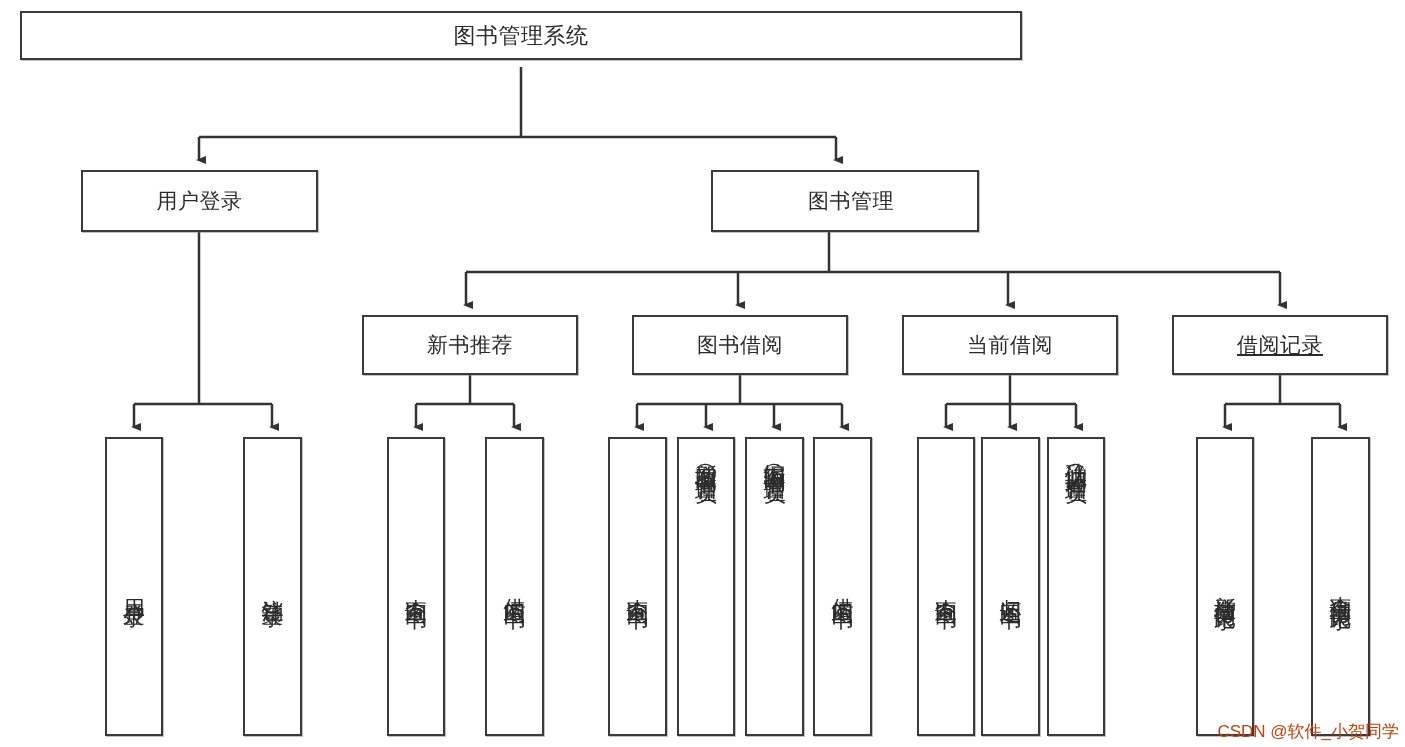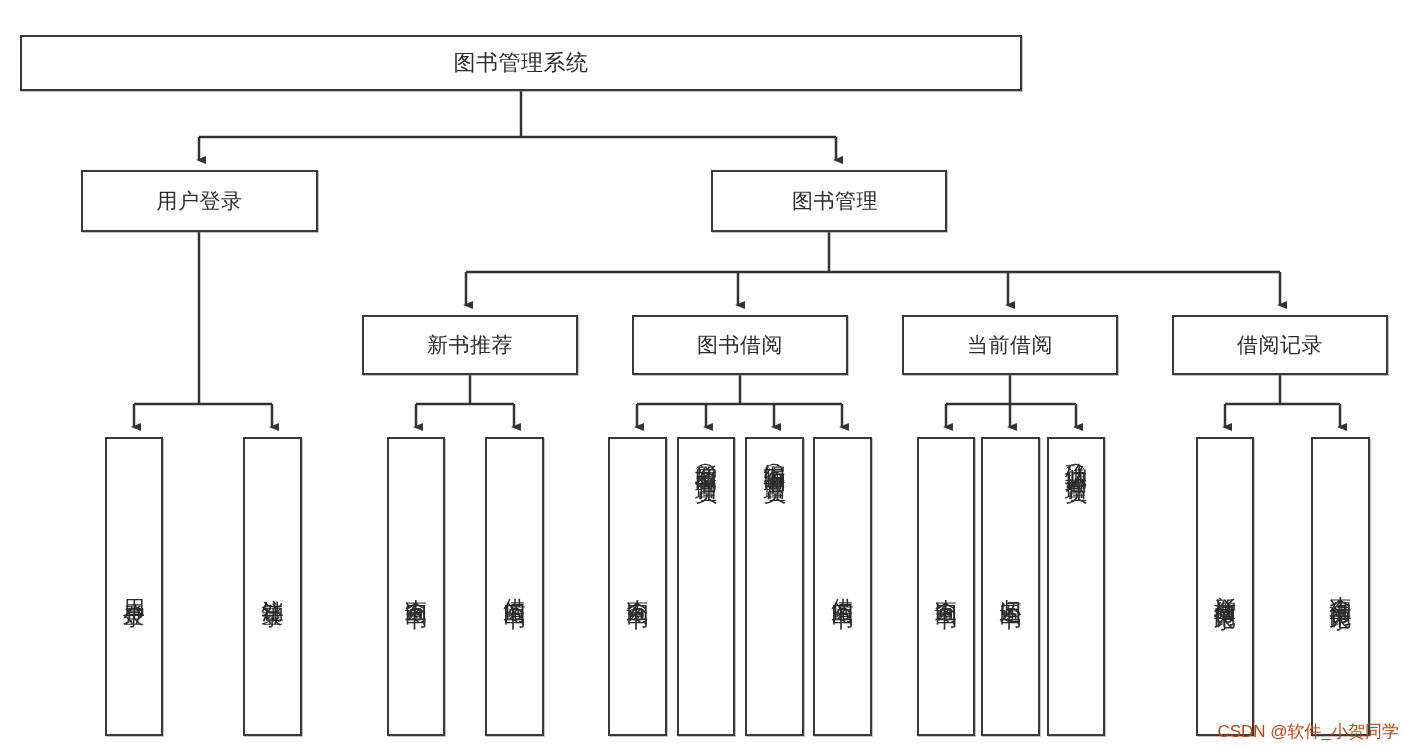--- a/index.html
+++ b/index.html
@@ -125,41 +125,41 @@
       <path d="M1010,404 L1010,427" marker-end="url(#arrow)"></path>
       <path d="M1076,404 L1076,427" marker-end="url(#arrow)"></path>
 
       <path d="M1280,375 L1280,404"></path>
       <path d="M1225,404 L1340,404"></path>
       <path d="M1225,404 L1225,427" marker-end="url(#arrow)"></path>
       <path d="M1340,404 L1340,427" marker-end="url(#arrow)"></path>
     </g>
   </svg>
 
-  <div class="node h root" style="left:20px;top:11px;width:1002px;height:56px;margin-top:24px;">
+  <div class="node h root" style="left:20px;top:11px;width:1002px;height:49px;">
     <span class="label">图书管理系统</span>
   </div>
 
   <div class="node h" style="left:81px;top:170px;width:237px;height:62px;">
     <span class="label">用户登录</span>
   </div>
-  <div class="node h" style="left:711px;top:170px;width:236px;height:62px;padding-left:12px;">
+  <div class="node h" style="left:711px;top:170px;width:268px;height:62px;padding-left:12px;">
     <span class="label">图书管理</span>
   </div>
 
   <div class="node h" style="left:362px;top:315px;width:216px;height:60px;">
     <span class="label">新书推荐</span>
   </div>
   <div class="node h" style="left:902px;top:315px;width:216px;height:60px;">
     <span class="label">当前借阅</span>
   </div>
   <div class="node h" style="left:632px;top:315px;width:216px;height:60px;">
     <span class="label">图书借阅</span>
   </div>
-  <div class="node h" style="left:1172px;top:315px;width:216px;height:60px;">
+  <div class="node h" style="left:1172px;top:315px;width:216px;height:60px;text-decoration:underline;">
     <span class="label">借阅记录</span>
   </div>
 
   <div class="node v center" style="left:105px;top:437px;width:58px;height:299px;">
     <span class="label">用户登录</span>
   </div>
   <div class="node v center" style="left:243px;top:437px;width:59px;height:299px;">
     <span class="label">注销登录</span>
   </div>
 

